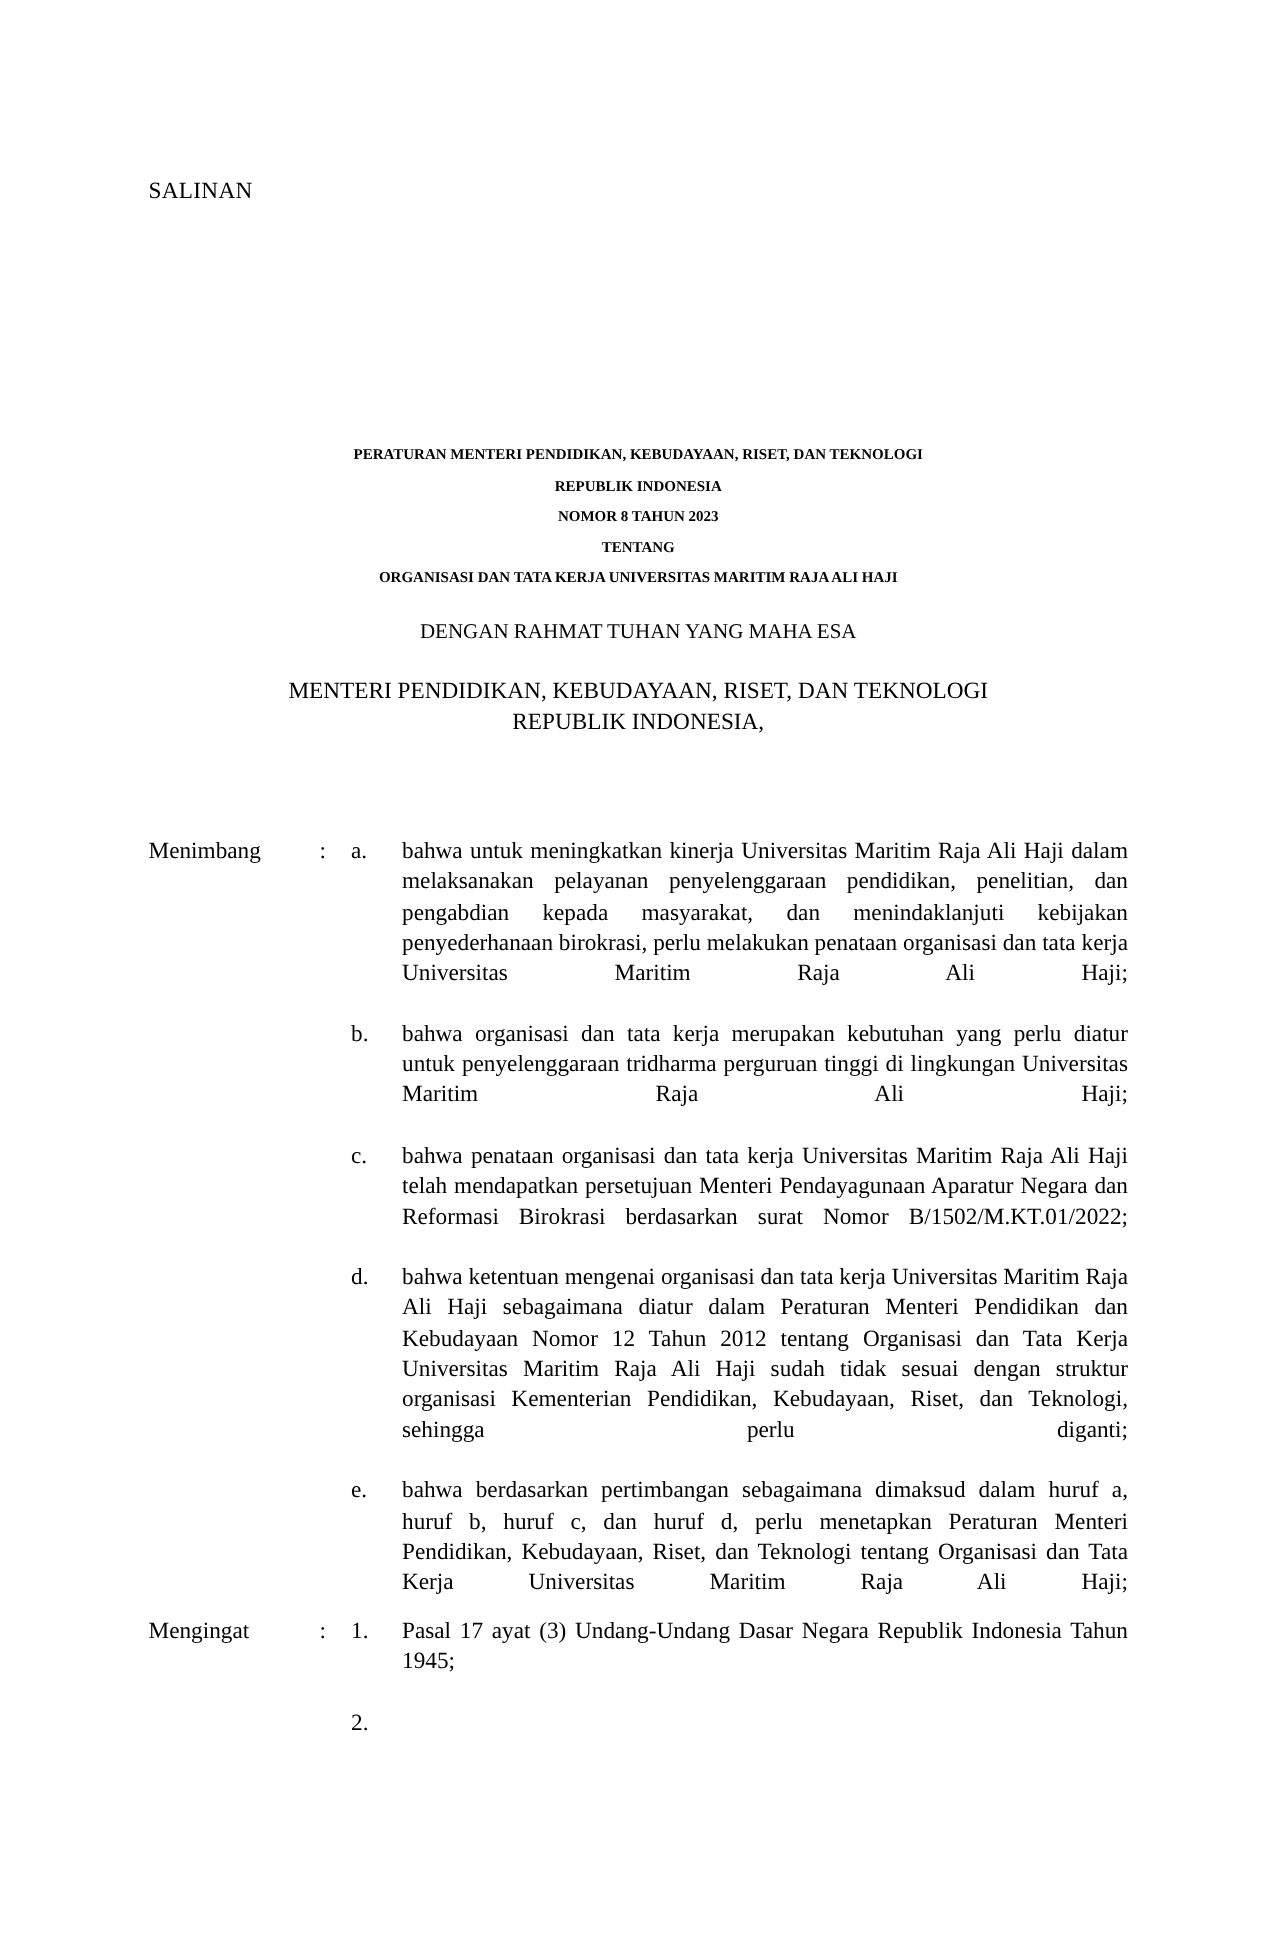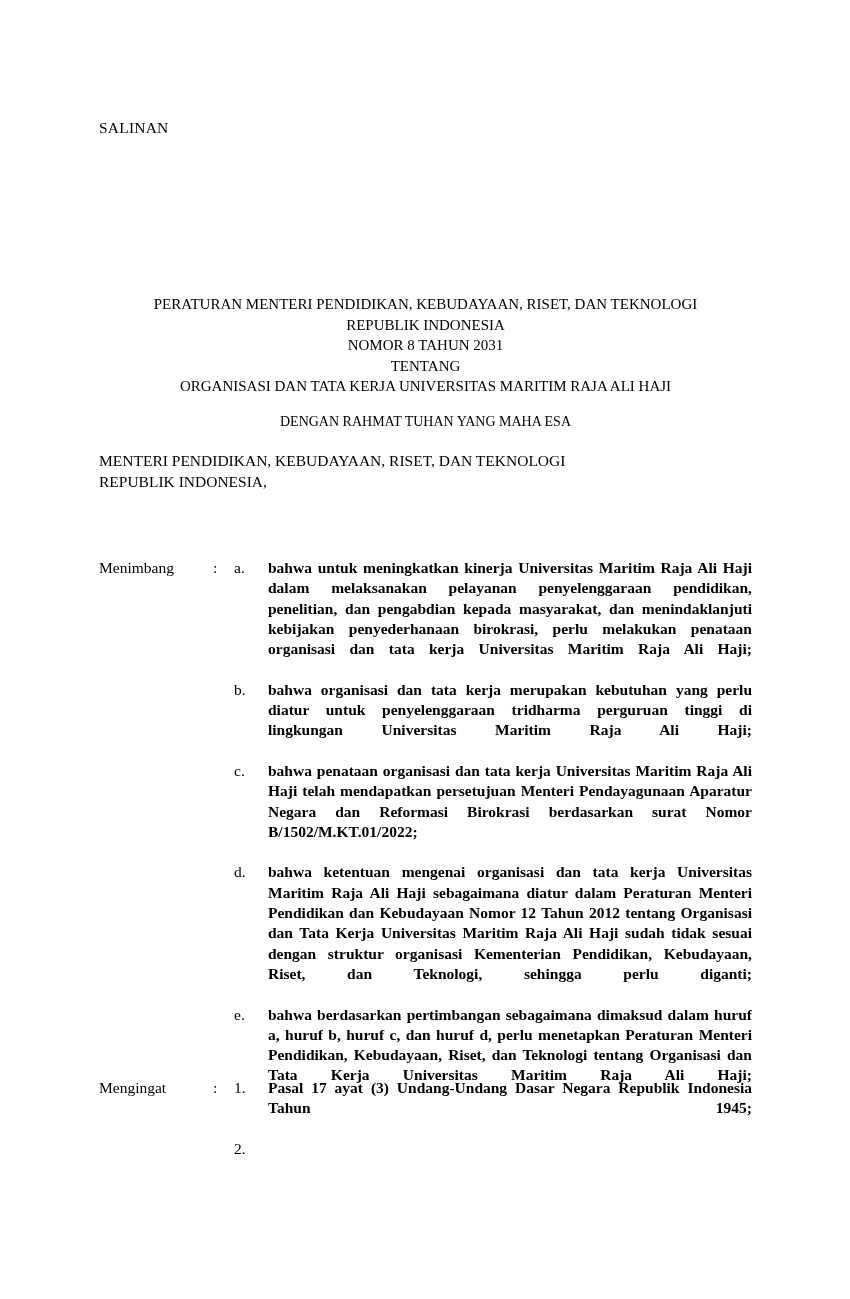--- a/index.html
+++ b/index.html
@@ -38,40 +38,42 @@
     text-align: right;
   }
 
   
   .title-block {
     position: absolute;
     left: 0;
     top: 294px;
     width: 653px;
     text-align: center;
-    font-size: 15px;
+    font-size: 10px;
     line-height: 20.5px;
+    font-weight: bold;
   }
   .title-line { display: block; white-space: nowrap; }
 
   .decree-line {
     position: absolute;
     left: 0;
     top: 412px;
     width: 653px;
     text-align: center;
     font-size: 14px;
     line-height: 20.5px;
   }
 
   .authority-block {
     position: absolute;
     left: 0;
     top: 451px;
     width: 653px;
+    text-align: center;
     font-size: 15.5px;
     line-height: 20.5px;
   }
   .authority-line { display: block; white-space: nowrap; }
 
   
   .clause-block {
     position: absolute;
     left: 0;
     width: 653px;
@@ -102,21 +104,20 @@
     text-align: left;
     padding-left: 7px;
     box-sizing: border-box;
     white-space: nowrap;
   }
   .clause-text {
     flex: 1 1 auto;
     text-align: justify;
     text-justify: inter-word;
     hyphens: none;
-    font-weight: bold;
   }
   .clause-text::after {
     content: "";
     display: inline-block;
     width: 100%;
     height: 0;
   }
   
   .clause-row.cont .clause-label,
   .clause-row.cont .clause-colon { visibility: hidden; }
@@ -125,21 +126,21 @@
 <body>
 
 <div id="page">
   <div class="content">
 
     <div class="salinan">SALINAN</div>
 
     <div class="title-block">
       <span class="title-line">PERATURAN MENTERI PENDIDIKAN, KEBUDAYAAN, RISET, DAN TEKNOLOGI</span>
       <span class="title-line">REPUBLIK INDONESIA</span>
-      <span class="title-line">NOMOR 8 TAHUN 2031</span>
+      <span class="title-line">NOMOR 8 TAHUN 2023</span>
       <span class="title-line">TENTANG</span>
       <span class="title-line">ORGANISASI DAN TATA KERJA UNIVERSITAS MARITIM RAJA ALI HAJI</span>
     </div>
 
     <div class="decree-line">DENGAN RAHMAT TUHAN YANG MAHA ESA</div>
 
     <div class="authority-block">
       <span class="authority-line">MENTERI PENDIDIKAN, KEBUDAYAAN, RISET, DAN TEKNOLOGI</span>
       <span class="authority-line">REPUBLIK INDONESIA,</span>
     </div>

